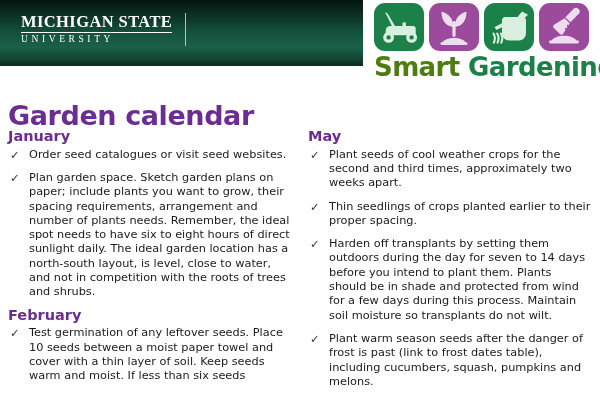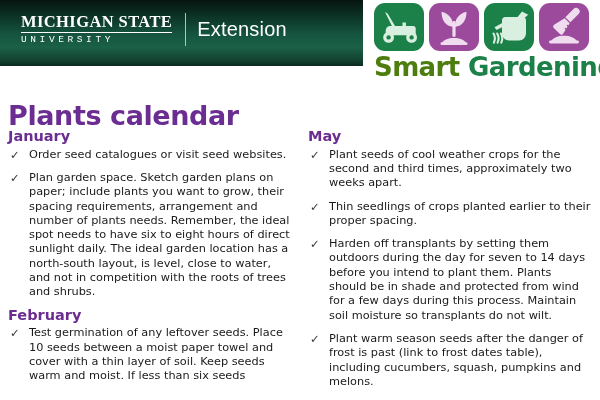--- a/index.html
+++ b/index.html
@@ -59,21 +59,21 @@
     font-family: "Liberation Serif", serif;
     font-weight: bold;
     font-size: 16.5px;
     letter-spacing: 0.4px;
     color: #ffffff;
     border-bottom: 1.5px solid #ffffff;
     padding-bottom: 1px;
     display: block;
   }
   .msu-line2 {
-    font-family: Liberation Mono, monospace;
+    font-family: Liberation Serif, serif;
     font-size: 9.5px;
     letter-spacing: 3.6px;
     color: #ffffff;
     display: block;
     padding-top: 2px;
     text-align: justify;
   }
   .msu-divider {
     width: 1px;
     height: 33px;
@@ -193,21 +193,20 @@
 
   <div class="header">
 
     <div class="msu-banner">
       <div class="msu-logo-row">
         <span class="msu-wordmark">
           <span class="msu-line1">MICHIGAN STATE</span>
           <span class="msu-line2">UNIVERSITY</span>
         </span>
         <span class="msu-divider"></span>
-        <span class="msu-extension">Extension</span>
       </div>
     </div>
 
     <div class="sg-logo">
       <div class="sg-tiles">
 
         <div class="sg-tile green">
           <svg width="50" height="48" viewBox="0 0 50 48">
             <g fill="#d9efdf">
               <path d="M11 9 L13.6 10.6 L24 28 L21.2 29.4 Z"></path>
@@ -258,21 +257,21 @@
           </svg>
         </div>
 
       </div>
       <div class="sg-wordmark">
         <span class="sg-smart">Smart</span><span> </span><span class="sg-gardening">Gardening</span>
       </div>
     </div>
   </div>
 
-  <h1 class="page-title">Plants calendar</h1>
+  <h1 class="page-title">Garden calendar</h1>
 
   <div class="columns">
     <div class="col col-left">
         <div class="month">January</div>
         <ul class="tasks">
           <li><span class="tick">✓</span><span>Order seed catalogues or visit seed websites.</span></li>
           <li><span class="tick">✓</span><span>Plan garden space. Sketch garden plans on paper; include plants you want to grow, their spacing requirements, arrangement and number of plants needs. Remember, the ideal spot needs to have six to eight hours of direct sunlight daily. The ideal garden location has a north-south layout, is level, close to water, and not in competition with the roots of trees and shrubs.</span></li>
         </ul>
         <div class="month spaced">February</div>
         <ul class="tasks">

